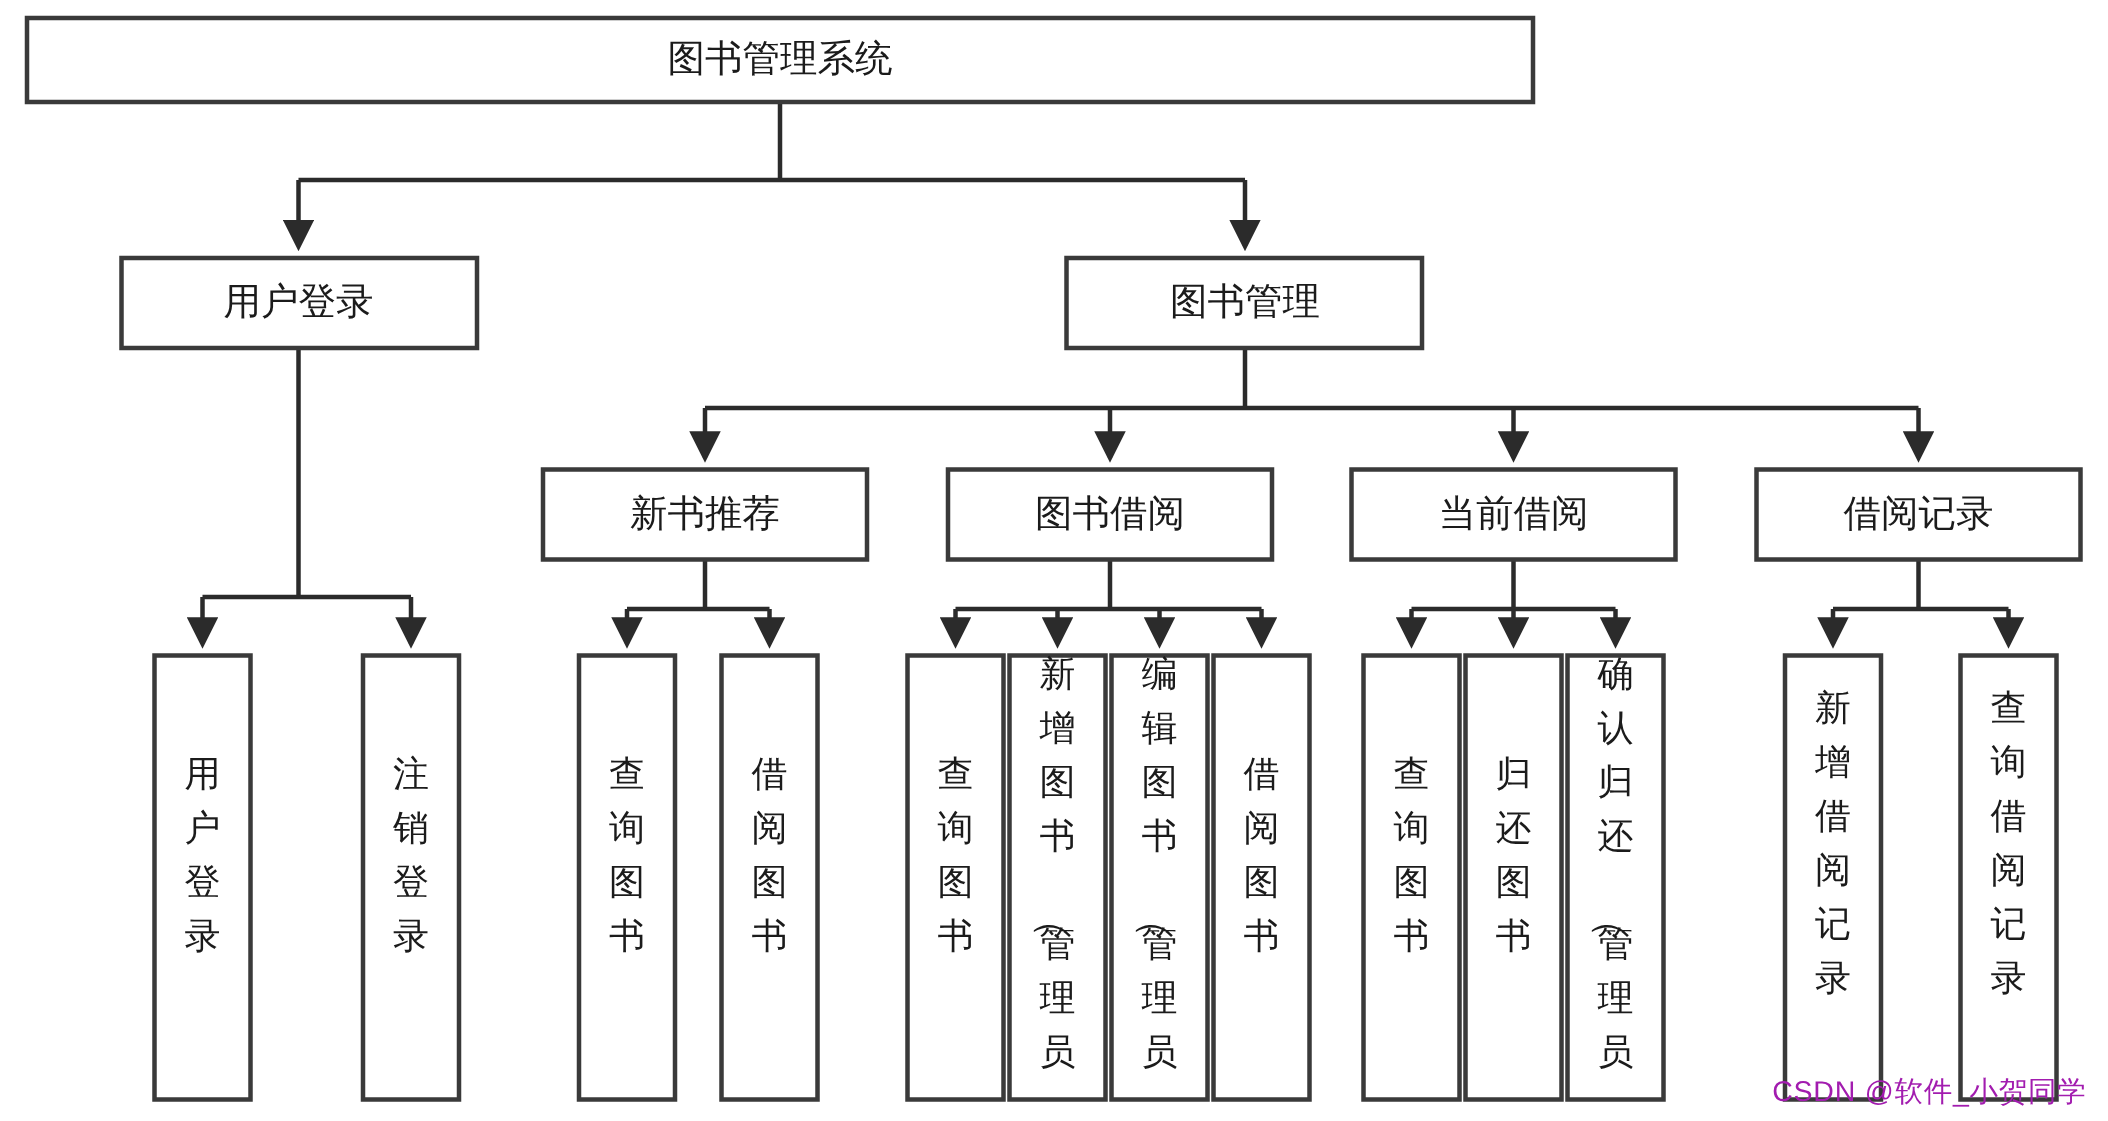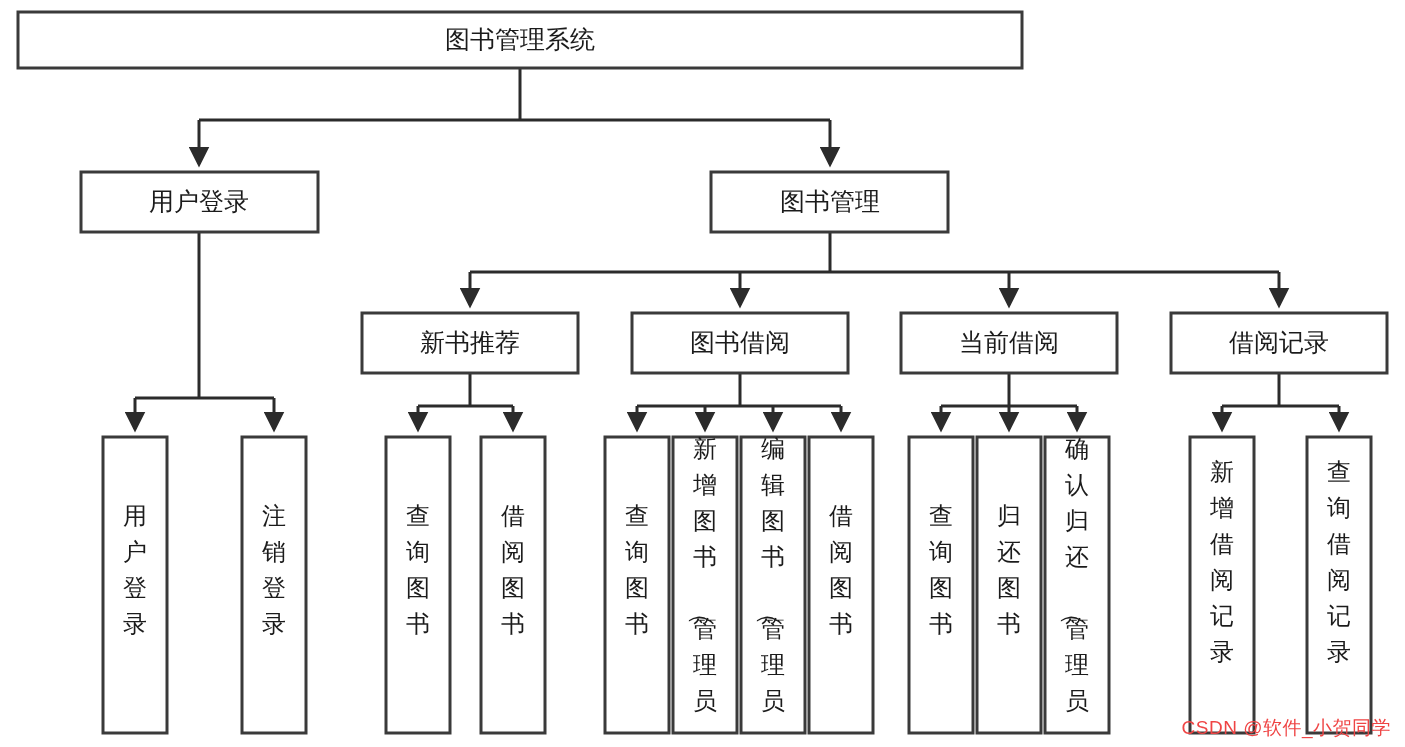--- a/index.html
+++ b/index.html
@@ -48,21 +48,21 @@
   .arrow-head {
     fill: #2b2b2b;
     stroke: none;
   }
   .watermark {
     position: absolute;
     right: 14px;
     bottom: 6px;
     font-family: "Liberation Sans", "DejaVu Sans", sans-serif;
     font-size: 19px;
-    color: #ef4444;
+    color: #a21caf;
     letter-spacing: 0.5px;
     white-space: nowrap;
     user-select: none;
   }
 </style>
 </head>
 <body>
 
 <svg id="chart-root" viewBox="0 0 1405 747" width="1405" height="747">
 

